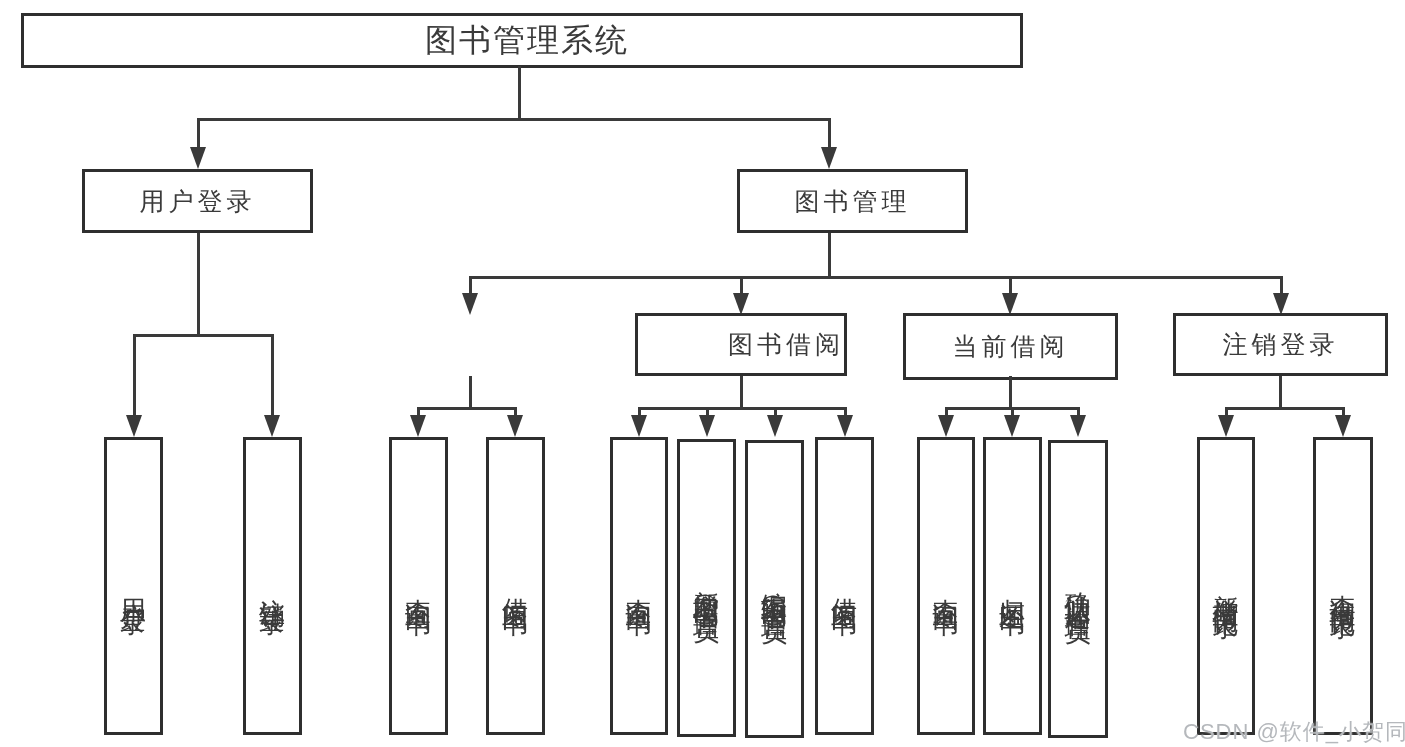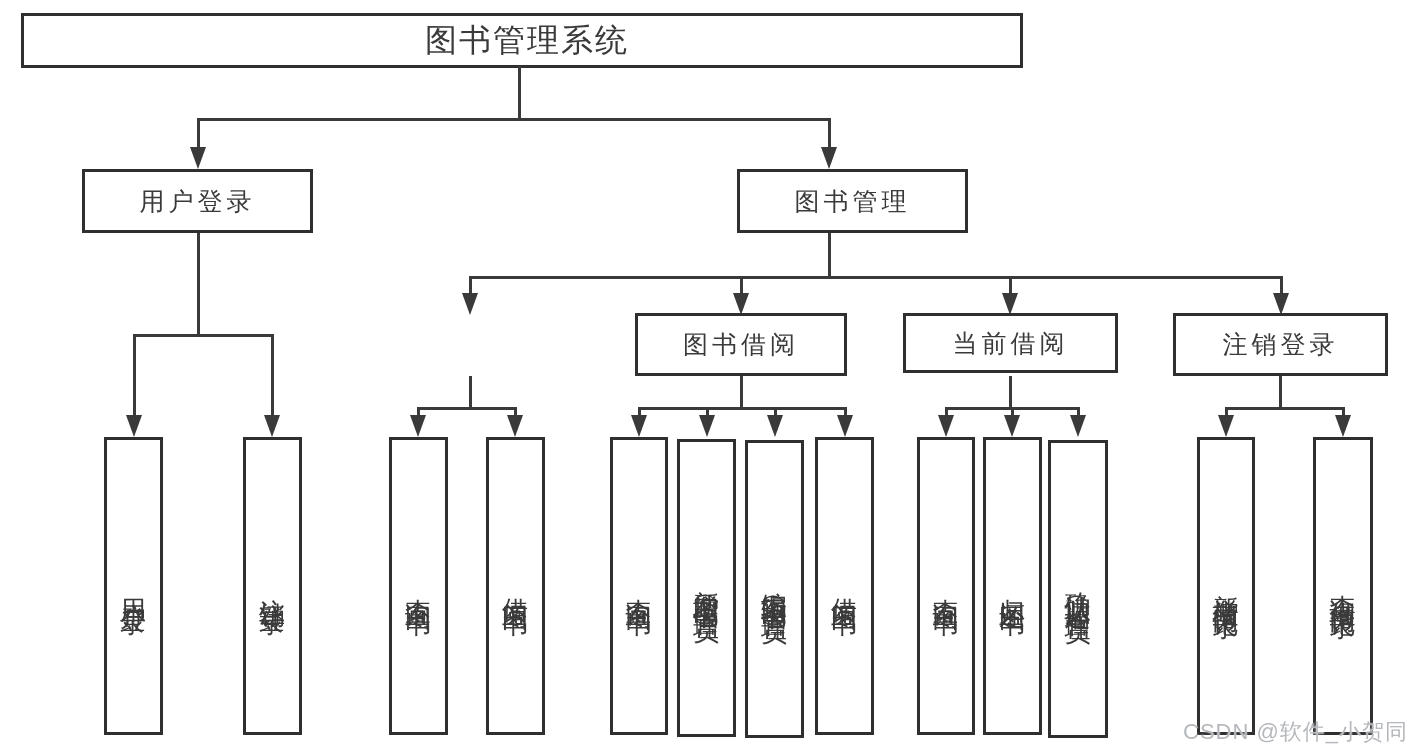--- a/index.html
+++ b/index.html
@@ -84,24 +84,24 @@
   <div class="hline" style="left:469px;top:276px;width:814px;"></div>
   <div class="vline" style="left:469px;top:276px;height:20px;"></div>
   <div class="arrowhead" style="left:462px;top:293px;"></div>
   <div class="vline" style="left:740px;top:276px;height:20px;"></div>
   <div class="arrowhead" style="left:733px;top:293px;"></div>
   <div class="vline" style="left:1009px;top:276px;height:20px;"></div>
   <div class="arrowhead" style="left:1002px;top:293px;"></div>
   <div class="vline" style="left:1280px;top:276px;height:20px;"></div>
   <div class="arrowhead" style="left:1273px;top:293px;"></div>
 
-  <div class="box" style="left:635px;top:313px;width:212px;height:63px;">
+  <div class="box" style="left:635px;top:313px;width:212px;height:63px;justify-content:flex-end;">
     <span class="hlabel">图书借阅</span>
   </div>
-  <div class="box" style="left:903px;top:313px;width:215px;height:60px;">
+  <div class="box" style="left:903px;top:313px;width:215px;height:67px;">
     <span class="hlabel">当前借阅</span>
   </div>
   <div class="box" style="left:1173px;top:313px;width:215px;height:63px;">
     <span class="hlabel">注销登录</span>
   </div>
 
   <div class="vline" style="left:469px;top:376px;height:34px;"></div>
   <div class="hline" style="left:417px;top:407px;width:100px;"></div>
   <div class="vline" style="left:417px;top:407px;height:10px;"></div>
   <div class="arrowhead" style="left:410px;top:415px;"></div>

